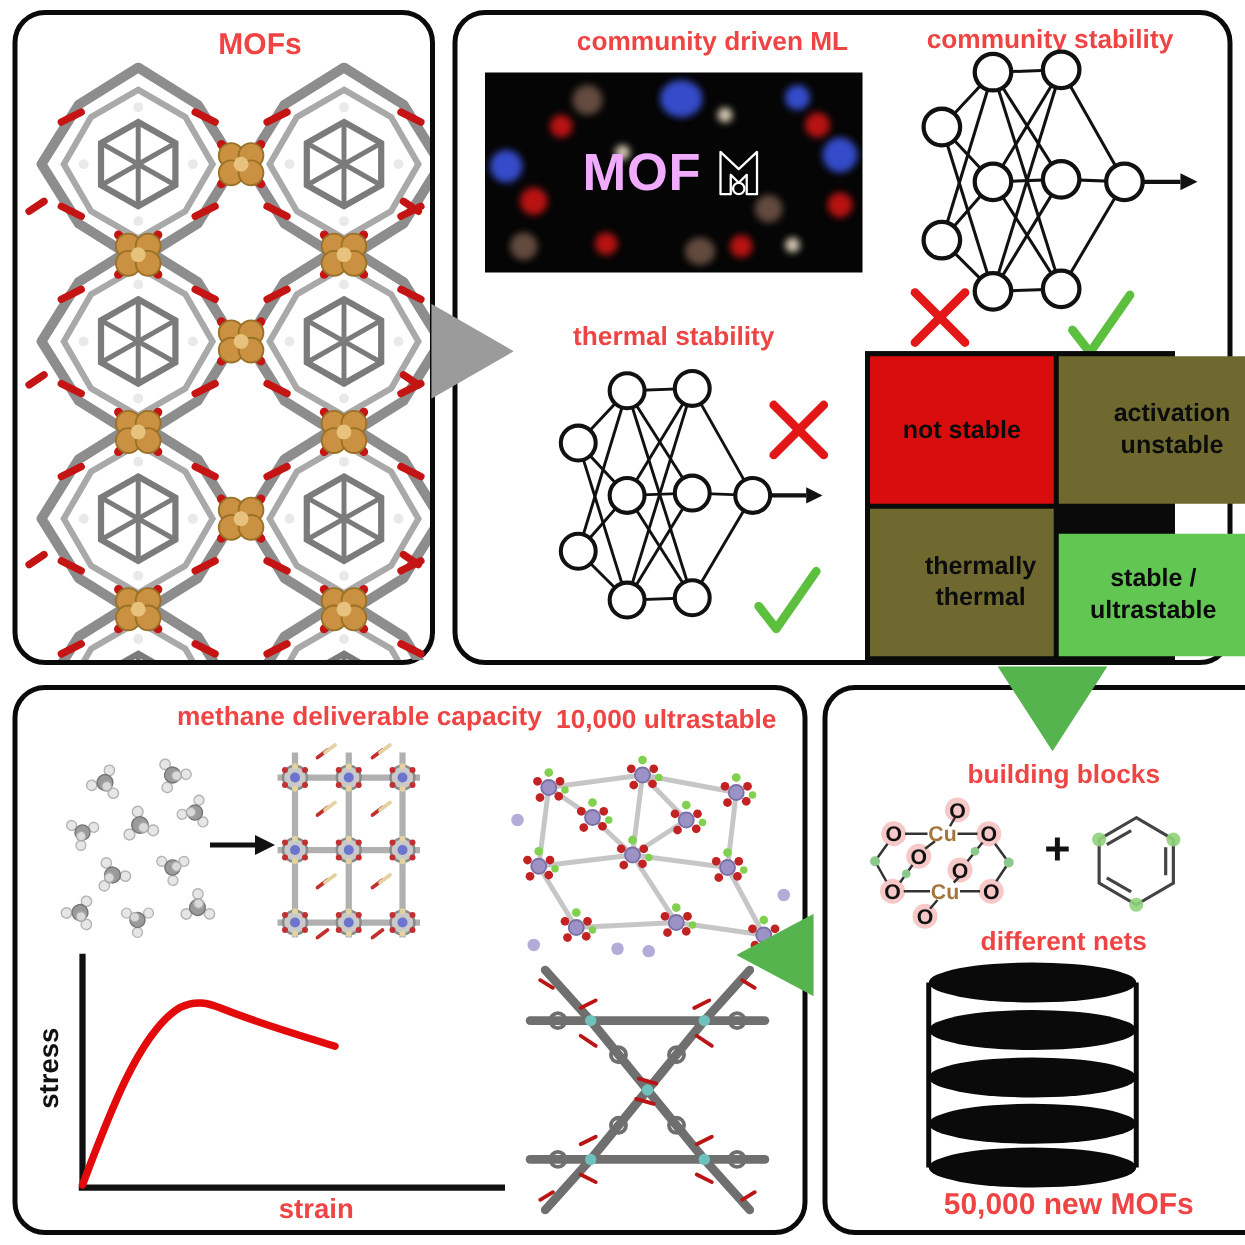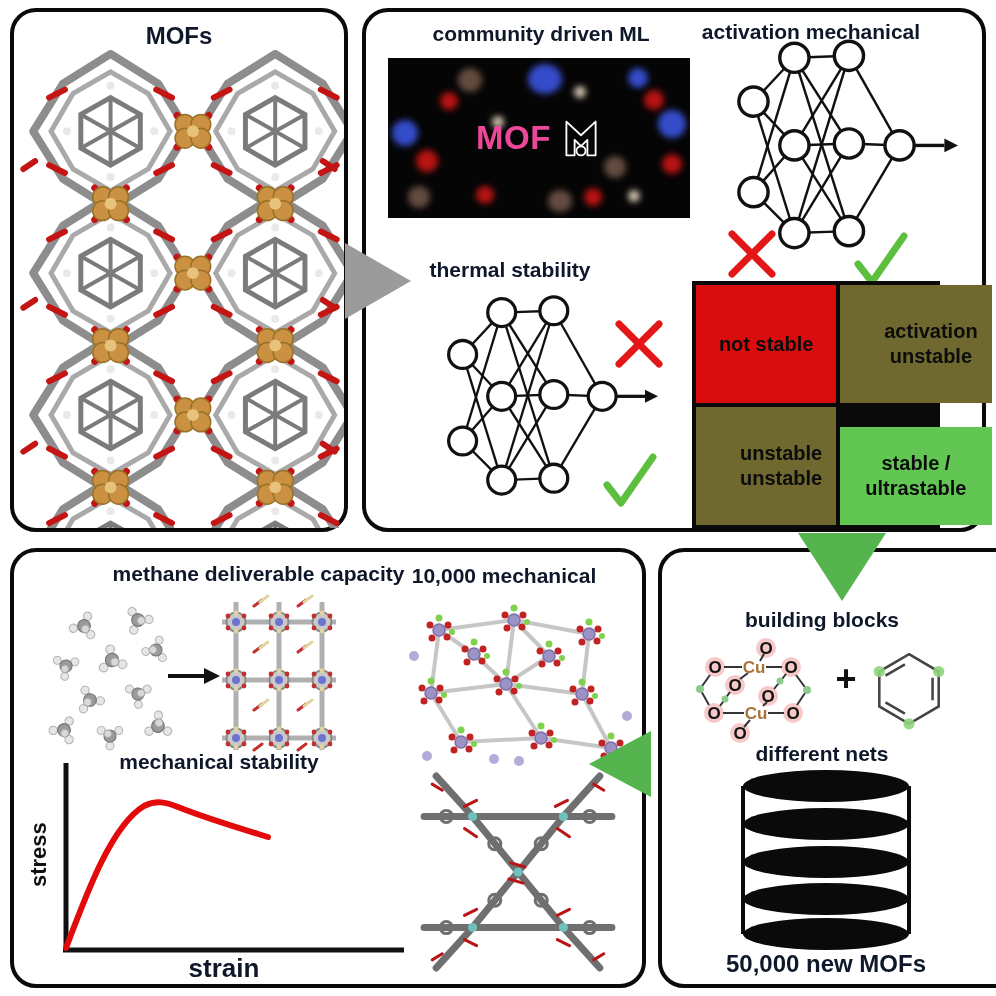--- a/index.html
+++ b/index.html
@@ -1,31 +1,31 @@
 <!DOCTYPE html>
 <html><head>
 <meta charset="utf-8">
 <style>
   html,body{margin:0;padding:0;background:#fff;}
   #fig{position:relative;width:996px;height:996px;background:#fff;
        font-family:"Liberation Sans",sans-serif;color:#111;overflow:hidden;}
   .panel{position:absolute;box-sizing:border-box;border:4px solid #0a0a0a;border-radius:26px;background:#fff;}
   .abs{position:absolute;}
-  .t{font-weight:bold;text-align:center;font-size:21px;line-height:1.15;color:#0f172a;}
+  .t{font-weight:bold;text-align:center;font-size:21px;line-height:1.15;color:#ef4444;margin-left:29px;}
   .t-big{font-size:24px;}
   .matrix{display:grid;grid-template-columns:1fr 1fr;grid-template-rows:1fr 1fr;
           gap:4px;background:#0a0a0a;border:4px solid #0a0a0a;box-sizing:border-box;}
   .cell{display:flex;align-items:center;justify-content:center;text-align:center;
         font-weight:bold;font-size:20px;line-height:1.25;padding:6px 14px;color:#0c0c0c;}
   .c-red{background:#d90d0d;}
   .c-olive{background:#6f682f;padding-left:44px;}
   .c-green{background:#62c653;margin-top:20px;}
   .banner{background:#050505;overflow:hidden;display:flex;align-items:center;justify-content:center;gap:9px;}
   .blob{position:absolute;border-radius:50%;filter:blur(3px);opacity:.9;}
-  .banner-word{color:#ec4899;font-weight:bold;font-size:33px;letter-spacing:.5px;position:relative;z-index:2;}
+  .banner-word{color:#f0abfc;font-weight:bold;font-size:42px;letter-spacing:.5px;position:relative;z-index:2;}
   .vlabel{writing-mode:vertical-rl;transform:rotate(180deg);font-weight:bold;font-size:22px;text-align:center;}
   svg{display:block;}
 </style>
 </head>
 <body>
 
 <div id="fig">
 
   <svg width="0" height="0" aria-hidden="true">
     <defs>
@@ -180,21 +180,21 @@
       <div class="blob" style="left:104px;top:58px;width:12px;height:12px;background:#e9dcc4;"></div>
       <div class="blob" style="left:186px;top:28px;width:12px;height:12px;background:#e9dcc4;"></div>
       <div class="blob" style="left:240px;top:132px;width:12px;height:12px;background:#e9dcc4;"></div>
       <span class="banner-word">MOF</span>
       <svg width="42" height="48" viewBox="0 0 46 50" style="position:relative;z-index:2;">
         <path d="M7,44 L7,7 L23,22 L39,7 L39,44 L30,44 L30,27 L23,34 L16,27 L16,44 Z" fill="none" stroke="#fff" stroke-width="2" stroke-linejoin="round"></path>
         <circle cx="23" cy="39" r="5" fill="none" stroke="#fff" stroke-width="2"></circle>
       </svg>
     </div>
 
-    <div class="abs t" style="left:320px;top:8px;width:250px;">activation mechanical</div>
+    <div class="abs t" style="left:320px;top:8px;width:250px;">community stability</div>
     <svg class="abs" style="left:368px;top:24px;" width="224" height="214" viewBox="0 0 230 215">
       <use href="#nn-graph"></use>
     </svg>
     <svg class="abs" style="left:358px;top:214px;" width="56" height="56" viewBox="0 0 56 56">
         <use href="#cross-mark"></use>
       </svg>
     <svg class="abs" style="left:484px;top:216px;" width="60" height="60" viewBox="0 0 60 60">
         <use href="#check-mark"></use>
       </svg>
 
@@ -205,28 +205,28 @@
     <svg class="abs" style="left:245px;top:304px;" width="56" height="56" viewBox="0 0 56 56">
         <use href="#cross-mark"></use>
       </svg>
     <svg class="abs" style="left:233px;top:437px;" width="60" height="60" viewBox="0 0 60 60">
         <use href="#check-mark"></use>
       </svg>
 
     <div class="abs matrix" style="left:326px;top:269px;width:248px;height:248px;">
       <div class="cell c-red">not stable</div>
       <div class="cell c-olive">activation unstable</div>
-      <div class="cell c-olive">unstable unstable</div>
+      <div class="cell c-olive">thermally thermal</div>
       <div class="cell c-green">stable / ultrastable</div>
     </div>
   </div>
 
   <div class="panel" style="left:10px;top:548px;width:636px;height:440px;">
     <div class="abs t" style="left:0;top:10px;width:489px;">methane deliverable capacity</div>
-    <div class="abs t" style="left:355px;top:12px;width:270px;">10,000 mechanical</div>
+    <div class="abs t" style="left:355px;top:12px;width:270px;">10,000 ultrastable</div>
 
     <svg class="abs" style="left:32px;top:46px;" width="140" height="158" viewBox="0 0 140 158">
       <use href="#methane" transform="translate(38,28) rotate(20) scale(1.15)"></use>
       <use href="#methane" transform="translate(92,22) rotate(-35) scale(1.15)"></use>
       <use href="#methane" transform="translate(20,68) rotate(65) scale(1.1)"></use>
       <use href="#methane" transform="translate(66,62) rotate(-10) scale(1.2)"></use>
       <use href="#methane" transform="translate(110,52) rotate(140) scale(1.1)"></use>
       <use href="#methane" transform="translate(44,102) rotate(95) scale(1.15)"></use>
       <use href="#methane" transform="translate(92,96) rotate(-60) scale(1.1)"></use>
       <use href="#methane" transform="translate(18,132) rotate(30) scale(1.15)"></use>
@@ -356,28 +356,27 @@
           <circle cx="176" cy="50" r="6"></circle>
         <circle cx="34" cy="160" r="6"></circle>
           <circle cx="176" cy="160" r="6"></circle>
         <circle cx="82" cy="77" r="6"></circle>
           <circle cx="128" cy="77" r="6"></circle>
         <circle cx="82" cy="133" r="6"></circle>
           <circle cx="128" cy="133" r="6"></circle>
       </g>
     </svg>
 
-    <div class="abs t" style="left:85px;top:198px;width:240px;">mechanical stability</div>
     <svg class="abs" style="left:18px;top:205px;" width="385" height="228" viewBox="0 0 385 228">
       <line x1="34" y1="6" x2="34" y2="193" stroke="#111" stroke-width="5"></line>
       <line x1="31" y1="193" x2="372" y2="193" stroke="#111" stroke-width="5"></line>
       <path d="M34,191 C55,135 80,68 112,49 C124,43 134,45 146,50 C176,62 210,72 236,80" fill="none" stroke="#e20a0a" stroke-width="6" stroke-linecap="round"></path>
     </svg>
     <div class="abs vlabel" style="left:12px;top:245px;width:28px;height:115px;">stress</div>
-    <div class="abs t" style="left:100px;top:402px;width:220px;font-size:26px;">strain</div>
+    <div class="abs t" style="left:100px;top:402px;width:220px;font-size:22px;">strain</div>
   </div>
 
   <div class="panel" style="left:658px;top:548px;width:376px;height:440px;padding-left:43px;">
     <div class="abs t" style="left:16px;top:56px;width:288px;">building blocks</div>
 
     <svg class="abs" style="left:28px;top:80px;" width="150" height="120" viewBox="0 0 150 120">
       <g fill="#f5bfbf" opacity="0.85">
         <circle cx="76" cy="16" r="10"></circle>
           <circle cx="25" cy="35" r="10"></circle>
           <circle cx="101" cy="35" r="10"></circle>

